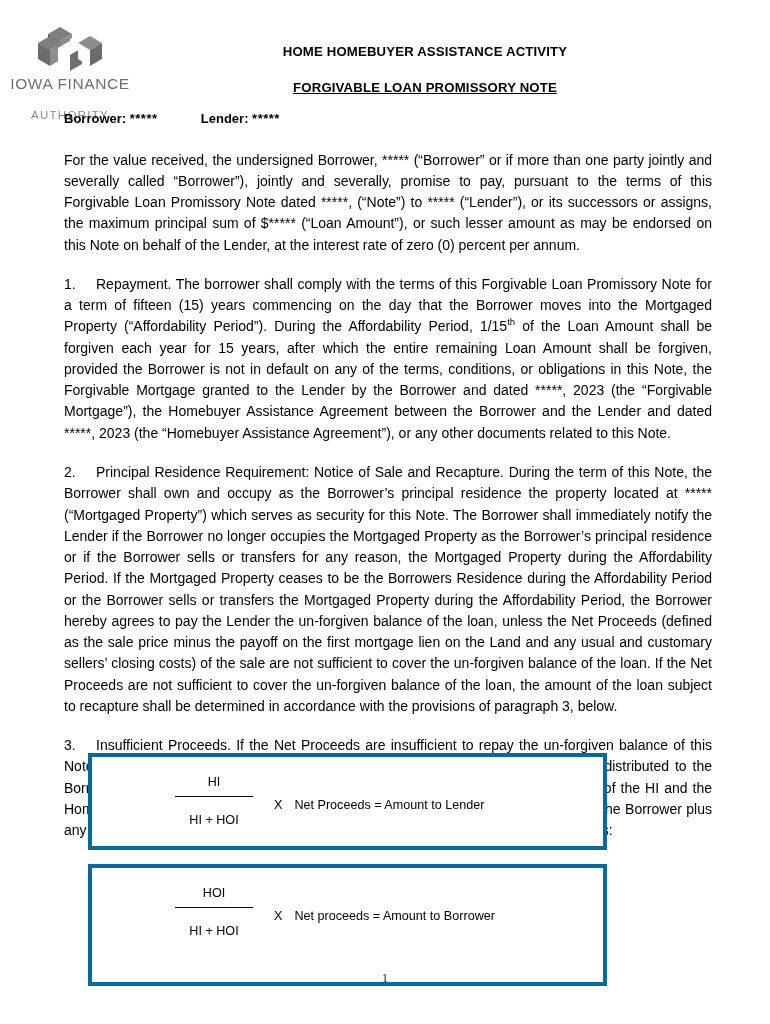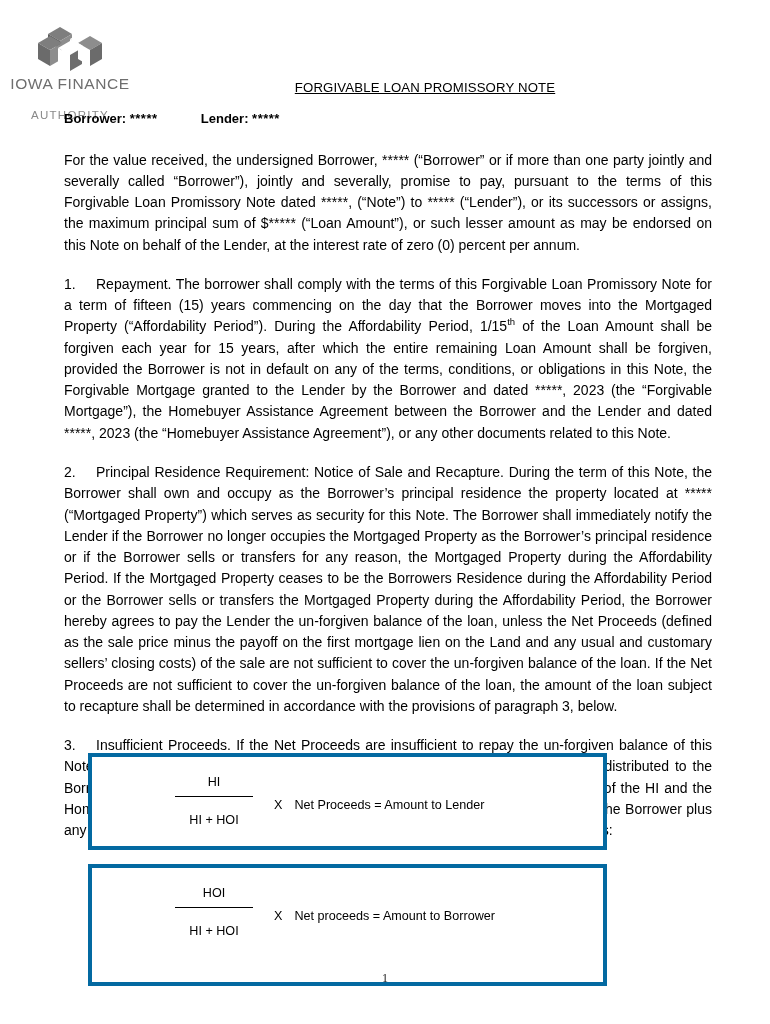--- a/index.html
+++ b/index.html
@@ -64,21 +64,21 @@
     font-weight: bold;
     font-size: 13.2px;
     letter-spacing: 0.15px;
   }
   .doc-subtitle {
     position: absolute;
     left: 135px;
     right: 55px;
     top: 80px;
     text-align: center;
-    font-weight: normal;
+    font-weight: bold;
     font-size: 13.2px;
     letter-spacing: 0.15px;
   }
   .doc-subtitle span.u {
     text-decoration: underline;
   }
 
   
   .body-col {
     position: absolute;
@@ -213,20 +213,21 @@
 
         <polygon points="42,21 54,14 66,21 54,28" fill="#8d8d8d"></polygon>
         <polygon points="42,21 42,37 54,44 54,28" fill="#ffffff"></polygon>
         <polygon points="54,28 54,44 66,37 66,21" fill="#6b6b6b"></polygon>
       </g>
     </svg>
     <div class="logo-name">IOWA FINANCE</div>
     <div class="logo-sub">AUTHORITY</div>
   </div>
 
+  <div class="doc-title">HOME HOMEBUYER ASSISTANCE ACTIVITY</div>
   <div class="doc-subtitle"><span class="u">FORGIVABLE LOAN PROMISSORY NOTE</span></div>
 
   <div class="body-col">
 
     <div class="party-line">
       <span>Borrower:</span>
       <span class="stars">*****</span>
       <span class="gap"></span>
       <span>Lender:</span>
       <span class="stars">*****</span>

